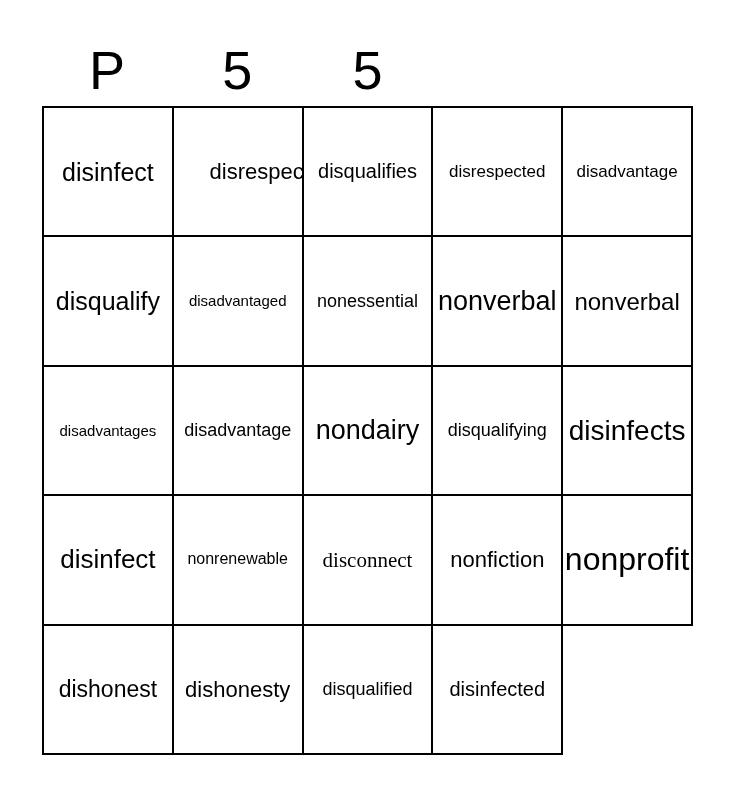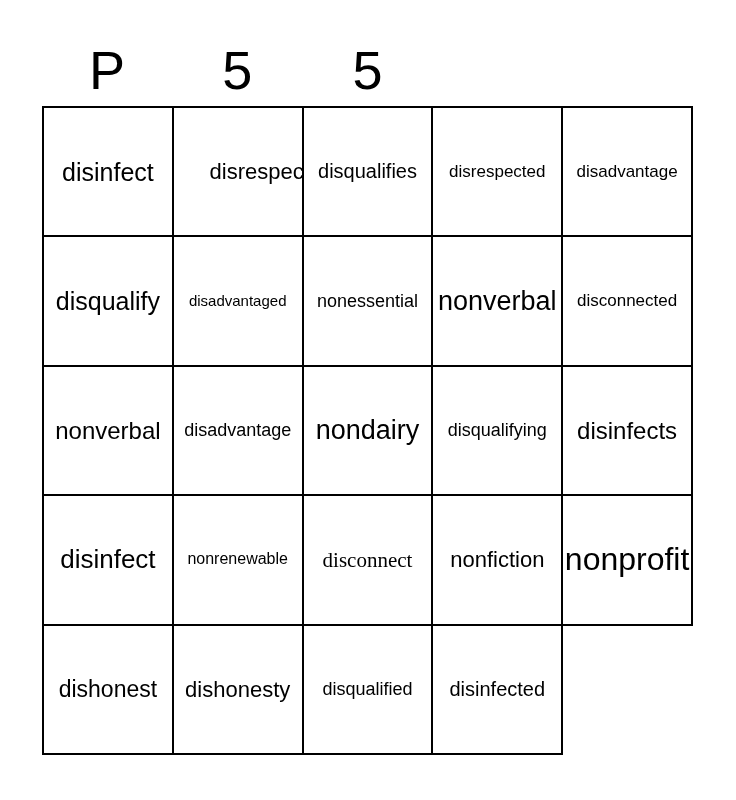--- a/index.html
+++ b/index.html
@@ -106,39 +106,39 @@
     </div>
   <div class="bingo-cell">
       <span class="cell-text" style="font-size: 15px;">disadvantaged</span>
     </div>
   <div class="bingo-cell">
       <span class="cell-text" style="font-size: 18px;">nonessential</span>
     </div>
   <div class="bingo-cell">
       <span class="cell-text" style="font-size: 27px;">nonverbal</span>
     </div>
-  <div class="bingo-cell">
-      <span class="cell-text" style="font-size: 17px;">disconnected</span>
-    </div>
 
   <div class="bingo-cell">
       <span class="cell-text" style="font-size: 24px;">nonverbal</span>
+    </div>
+  <div class="bingo-cell">
+      <span class="cell-text" style="font-size: 15px;">disadvantages</span>
     </div>
   <div class="bingo-cell">
       <span class="cell-text" style="font-size: 18px;">disadvantage</span>
     </div>
   <div class="bingo-cell">
       <span class="cell-text" style="font-size: 27px;">nondairy</span>
     </div>
   <div class="bingo-cell">
       <span class="cell-text" style="font-size: 18px;">disqualifying</span>
     </div>
 
   <div class="bingo-cell">
-      <span class="cell-text" style="font-size: 24px;">disinfects</span>
+      <span class="cell-text" style="font-size: 28px;">disinfects</span>
     </div>
   <div class="bingo-cell">
       <span class="cell-text" style="font-size: 26px;">disinfect</span>
     </div>
   <div class="bingo-cell">
       <span class="cell-text" style="font-size: 16px;">nonrenewable</span>
     </div>
   <div class="bingo-cell">
       <span class="cell-text" style="font-size: 21px; font-family: Liberation Serif, serif;">disconnect</span>
     </div>

